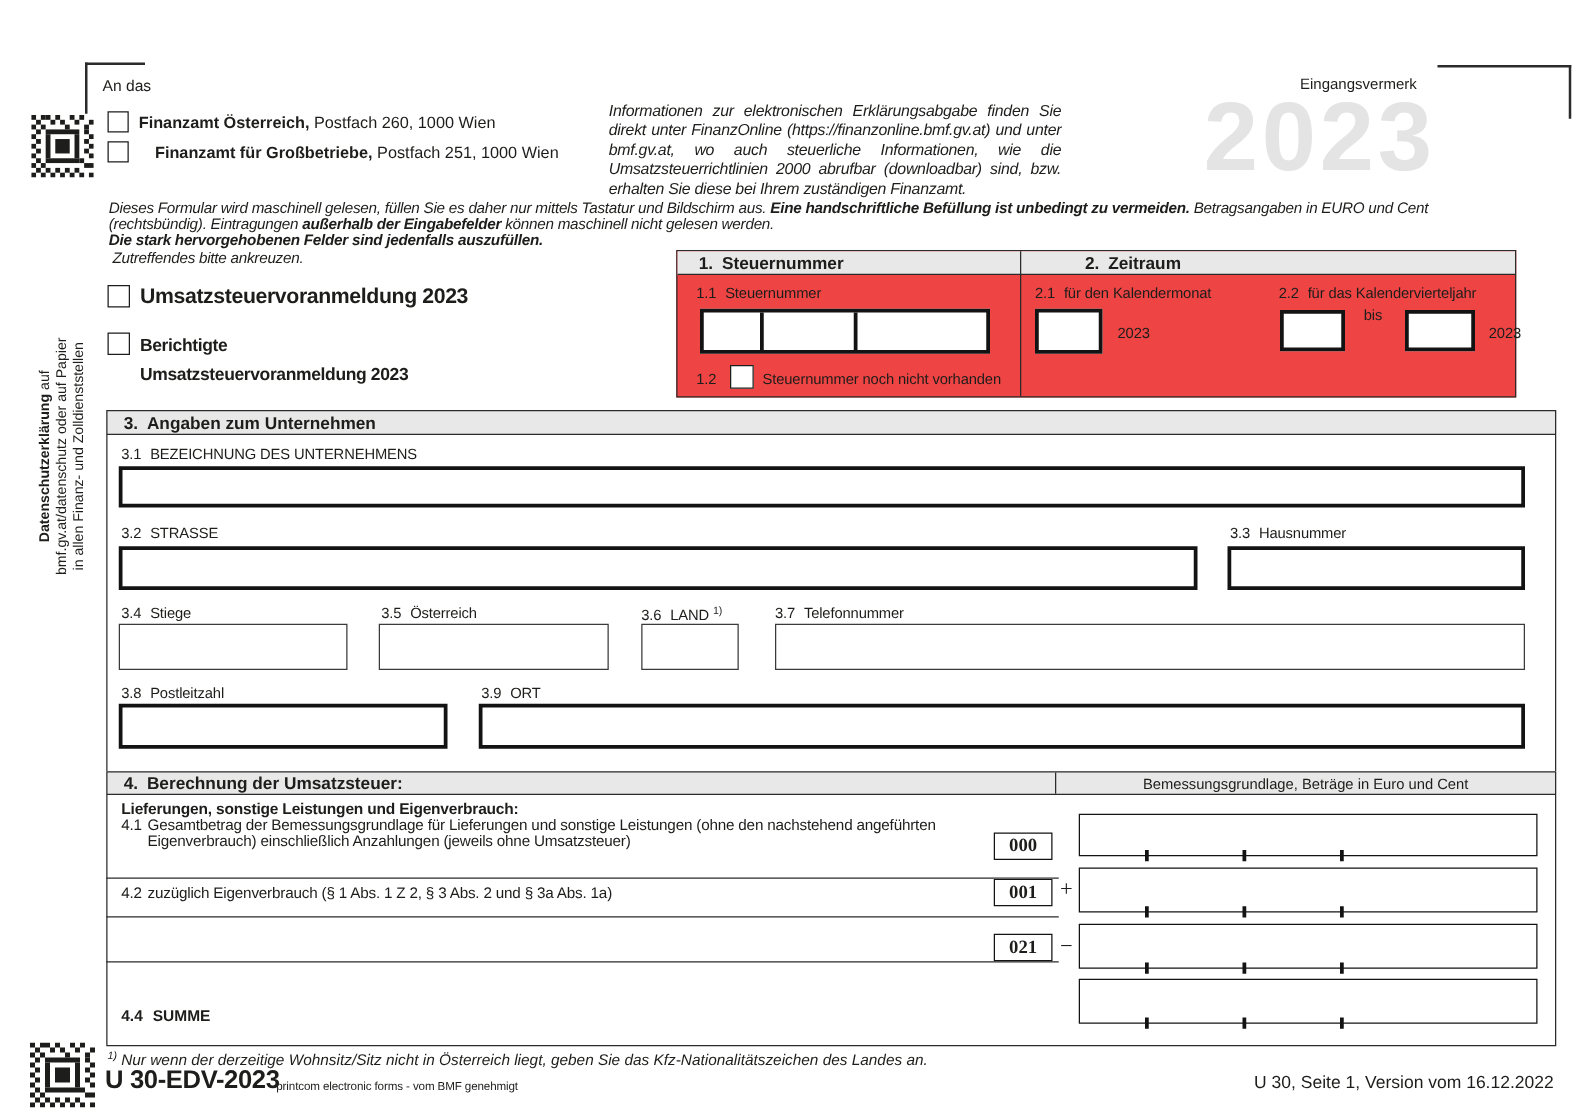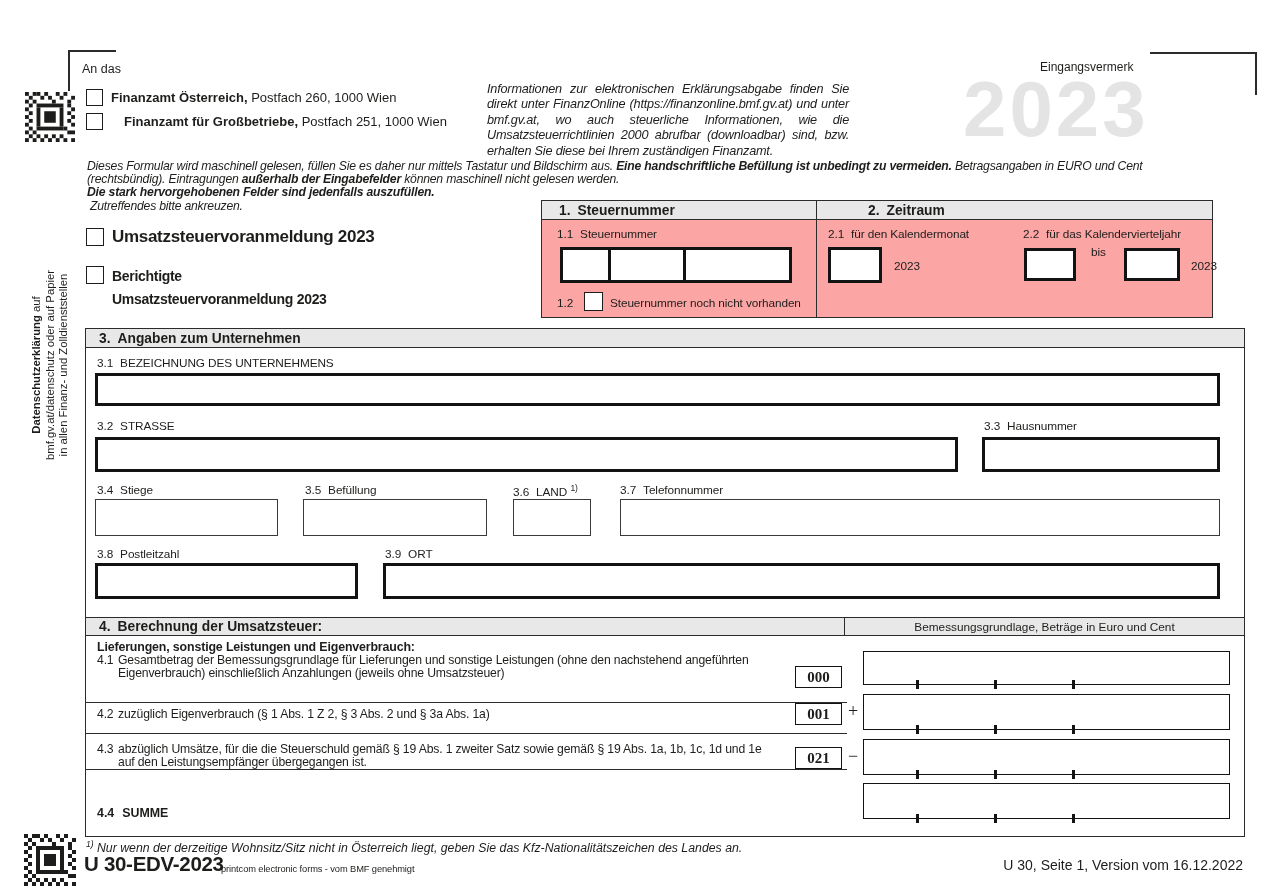--- a/index.html
+++ b/index.html
@@ -127,21 +127,21 @@
   </div>
 
   <div class="cb" style="left:86px;top:228px;width:18px;height:18px;"></div>
   <div class="abs b" style="left:112px;top:227px;font-size:17px;letter-spacing:-0.3px;white-space:nowrap;">Umsatzsteuervoranmeldung 2023</div>
   <div class="cb" style="left:86px;top:266px;width:18px;height:18px;"></div>
   <div class="abs b" style="left:112px;top:265px;font-size:14px;letter-spacing:-0.3px;line-height:23px;white-space:nowrap;">
     <div>Berichtigte</div>
     <div>Umsatzsteuervoranmeldung 2023</div>
   </div>
 
-  <div class="abs" style="left:541px;top:200px;width:672px;height:118px;border:1.2px solid #2b2b2b;box-sizing:border-box;background:#fca5a5;">
+  <div class="abs" style="left:541px;top:200px;width:672px;height:118px;border:1.2px solid #2b2b2b;box-sizing:border-box;background:#ef4444;">
     <div style="position:absolute;left:0;top:0;width:100%;height:19px;background:#e8e8e8;border-bottom:1.2px solid #2b2b2b;box-sizing:border-box;"></div>
     <div class="vline" style="left:274px;top:0;height:116px;"></div>
     <div class="abs b" style="left:17px;top:2px;font-size:13.8px;">
       <span class="num">1.</span><span>Steuernummer</span>
     </div>
     <div class="abs b" style="left:326px;top:2px;font-size:13.8px;">
       <span class="num">2.</span><span>Zeitraum</span>
     </div>
 
     <div class="abs lbl" style="left:15px;top:26px;">
@@ -190,21 +190,21 @@
   <div class="abs lbl" style="left:984px;top:419px;">
     <span class="num">3.3</span><span>Hausnummer</span>
   </div>
   <div class="boldbox" style="left:982px;top:437px;width:238px;height:35px;"></div>
 
   <div class="abs lbl" style="left:97px;top:483px;">
     <span class="num">3.4</span><span>Stiege</span>
   </div>
   <div class="thinbox" style="left:95px;top:499px;width:183px;height:37px;"></div>
   <div class="abs lbl" style="left:305px;top:483px;">
-    <span class="num">3.5</span><span>Befüllung</span>
+    <span class="num">3.5</span><span>Österreich</span>
   </div>
   <div class="thinbox" style="left:303px;top:499px;width:184px;height:37px;"></div>
   <div class="abs lbl" style="left:513px;top:483px;">
     <span class="num">3.6</span><span>LAND</span>&nbsp;<sup>1)</sup>
   </div>
   <div class="thinbox" style="left:513px;top:499px;width:78px;height:37px;"></div>
   <div class="abs lbl" style="left:620px;top:483px;">
     <span class="num">3.7</span><span>Telefonnummer</span>
   </div>
   <div class="thinbox" style="left:620px;top:499px;width:600px;height:37px;"></div>
@@ -254,27 +254,20 @@
   <div class="codebox" style="left:795px;top:703px;">001</div>
   <div class="sign" style="left:844px;top:701px;">+</div>
   <div class="amountbox" style="left:863px;top:694px;width:367px;height:36px;">
     <div class="tick" style="left:52px;"></div>
       <div class="tick" style="left:130px;"></div>
       <div class="tick" style="left:208px;"></div>
   </div>
 
   <div class="hline" style="left:85px;top:733px;width:762px;"></div>
 
-  <div class="abs rowtext" style="left:97px;top:743px;">
-    <span class="abs" style="left:0;top:0;">4.3</span>
-    <div style="margin-left:21px;">
-      <div>abzüglich Umsätze, für die die Steuerschuld gemäß § 19 Abs. 1 zweiter Satz sowie gemäß § 19 Abs. 1a, 1b, 1c, 1d und 1e</div>
-      <div>auf den Leistungsempfänger übergegangen ist.</div>
-    </div>
-  </div>
   <div class="codebox" style="left:795px;top:747px;">021</div>
   <div class="sign" style="left:844px;top:746px;">−</div>
   <div class="amountbox" style="left:863px;top:739px;width:367px;height:36px;">
     <div class="tick" style="left:52px;"></div>
       <div class="tick" style="left:130px;"></div>
       <div class="tick" style="left:208px;"></div>
   </div>
 
   <div class="hline" style="left:85px;top:769px;width:762px;"></div>
 

